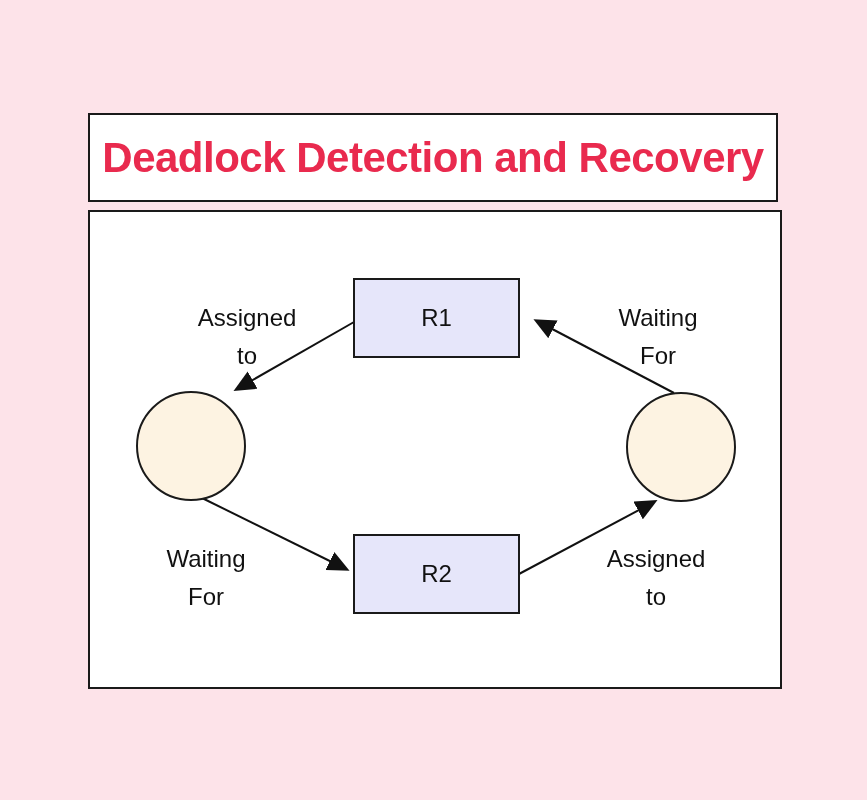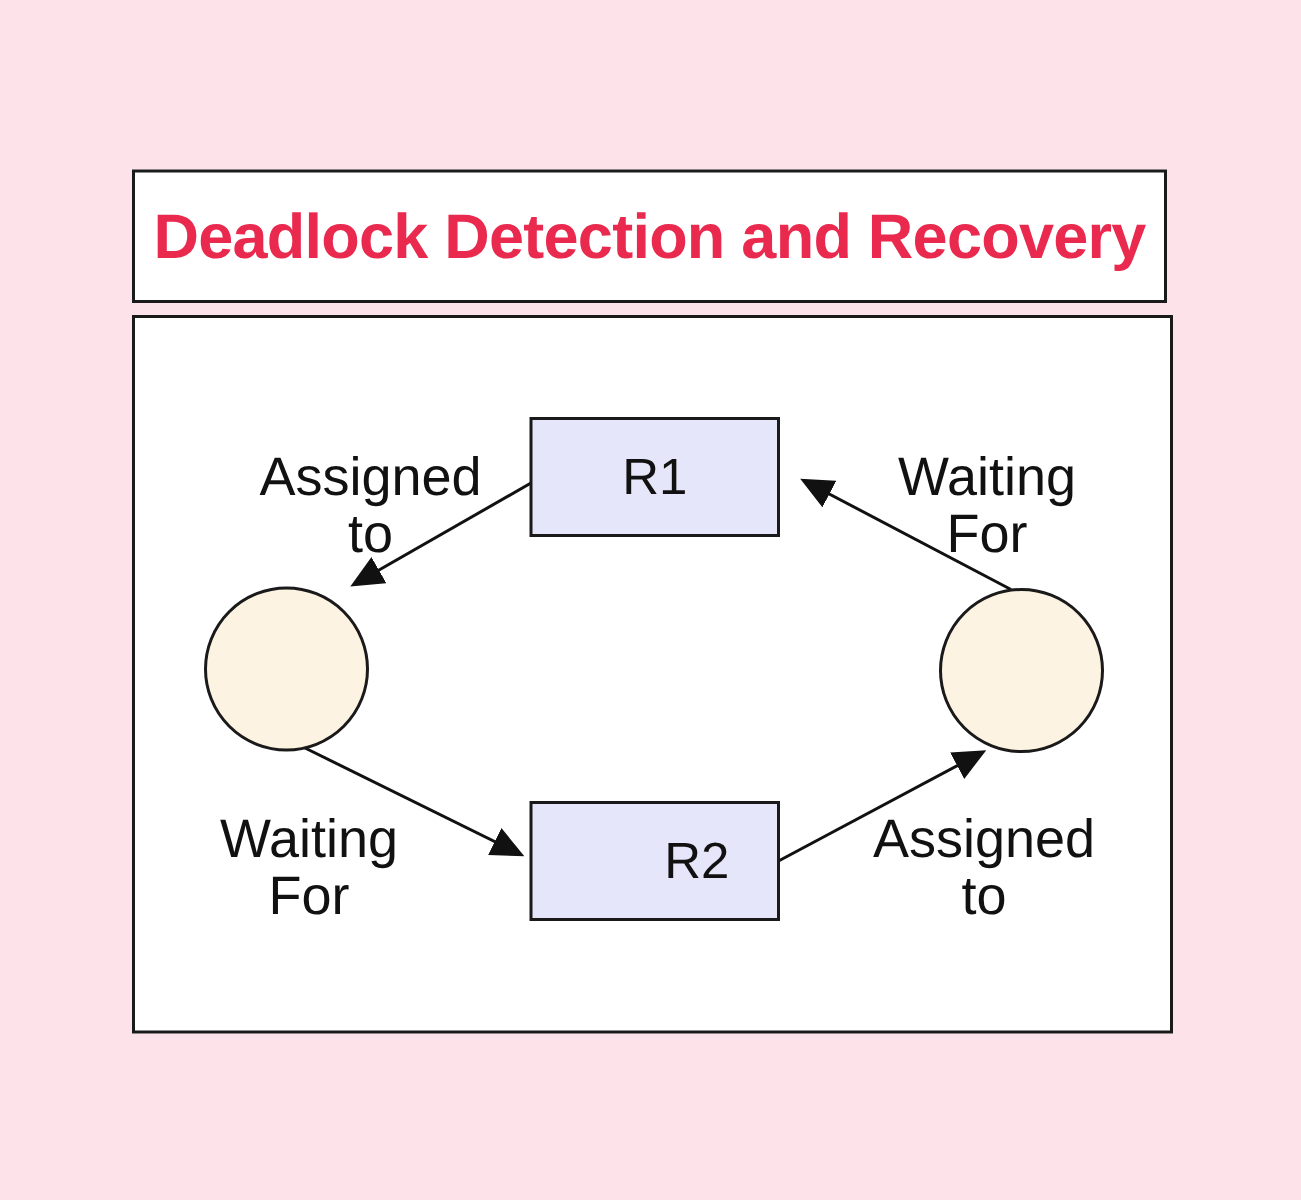--- a/index.html
+++ b/index.html
@@ -51,29 +51,29 @@
     top: 0;
     width: 690px;
     height: 475px;
     display: block;
   }
   .node-label {
     position: absolute;
     display: flex;
     align-items: center;
     justify-content: center;
-    font-size: 34px;
+    font-size: 24px;
     color: #111111;
     pointer-events: none;
   }
   .edge-label {
     position: absolute;
     transform: translateX(-50%);
     text-align: center;
-    font-size: 36px;
+    font-size: 24px;
     line-height: 38px;
     color: #111111;
     white-space: nowrap;
     pointer-events: none;
   }
 </style>
 </head>
 <body>
 
 <div>
@@ -96,21 +96,21 @@
       <line x1="429" y1="362" x2="564" y2="290" stroke="#111111" stroke-width="2" marker-end="url(#arrowhead)"></line>
       <line x1="584" y1="181" x2="447" y2="109" stroke="#111111" stroke-width="2" marker-end="url(#arrowhead)"></line>
 
       <rect x="264" y="67" width="165" height="78" fill="#e6e6fa" stroke="#1a1a1a" stroke-width="2"></rect>
       <rect x="264" y="323" width="165" height="78" fill="#e6e6fa" stroke="#1a1a1a" stroke-width="2"></rect>
       <circle cx="101" cy="234" r="54" fill="#fdf3e2" stroke="#1a1a1a" stroke-width="2"></circle>
       <circle cx="591" cy="235" r="54" fill="#fdf3e2" stroke="#1a1a1a" stroke-width="2"></circle>
     </svg>
 
     <div class="node-label" style="left:264px; top:67px; width:165px; height:78px;">R1</div>
-    <div class="node-label" style="left:264px; top:323px; width:165px; height:78px;margin-left:28px;">R2</div>
+    <div class="node-label" style="left:264px; top:323px; width:165px; height:78px;">R2</div>
 
     <div class="edge-label" style="left:157px; top:87px;">
       <div>Assigned</div>
       <div>to</div>
     </div>
 
     <div class="edge-label" style="left:568px; top:87px;">
       <div>Waiting</div>
       <div>For</div>
     </div>

